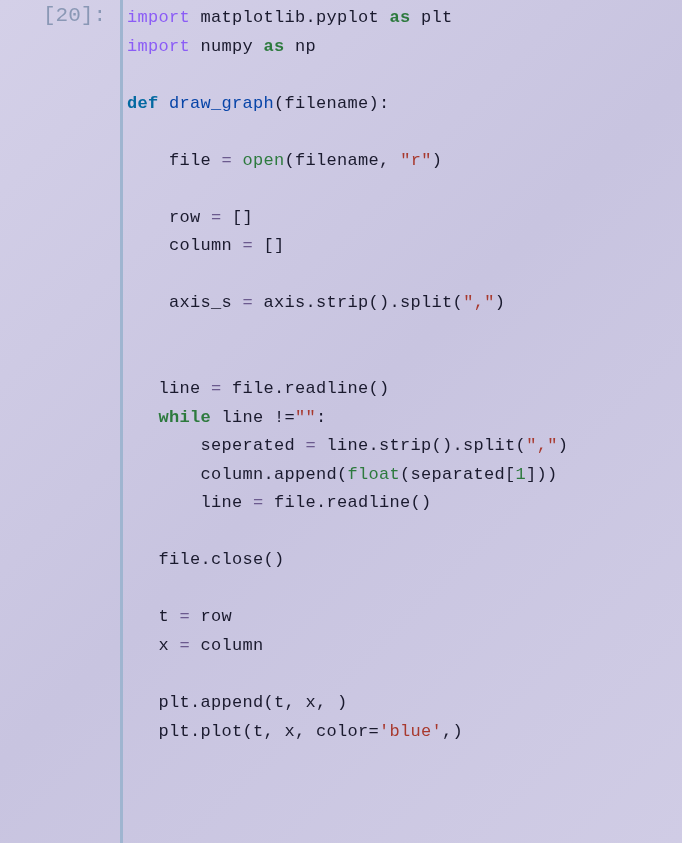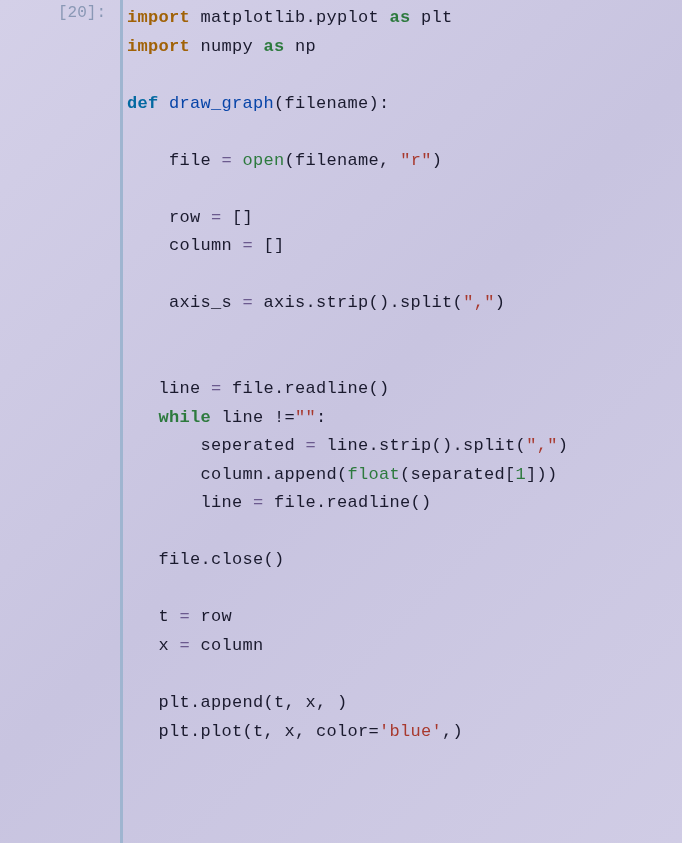--- a/index.html
+++ b/index.html
@@ -17,36 +17,36 @@
       width: 100%;
       height: 100%;
     }
     .cell-prompt {
       width: 120px;
       flex-shrink: 0;
       text-align: right;
       padding-right: 14px;
       padding-top: 4px;
       color: #5a7494;
-      font-size: 16px;
+      font-size: 21px;
       opacity: 0.6;
       padding-left: 22px;
     }
     .code-area {
       flex: 1;
       padding-top: 4px;
       border-left: 3px solid #9fb5d0;
       padding-left: 4px;
     }
     .code-line {
       white-space: pre;
       line-height: 1.68;
       letter-spacing: 0.3px;
     }
-    .kw-import { color: #a16207; font-weight: bold; }
+    .kw-import { color: #8b5cf6; font-weight: normal; }
     .kw-def { color: #0369a1; font-weight: bold; }
     .kw-while { color: #2d7a3e; font-weight: bold; }
     .kw-as { color: #2d7a3e; font-weight: bold; }
     .module { color: #1a1a2e; }
     .funcname { color: #0845a8; font-weight: 500; }
     .str { color: #a8392e; }
     .num { color: #2d7a3e; }
     .builtin { color: #2d7a3e; }
     .var { color: #1a1a2e; }
     .op { color: #6b5a8e; }

